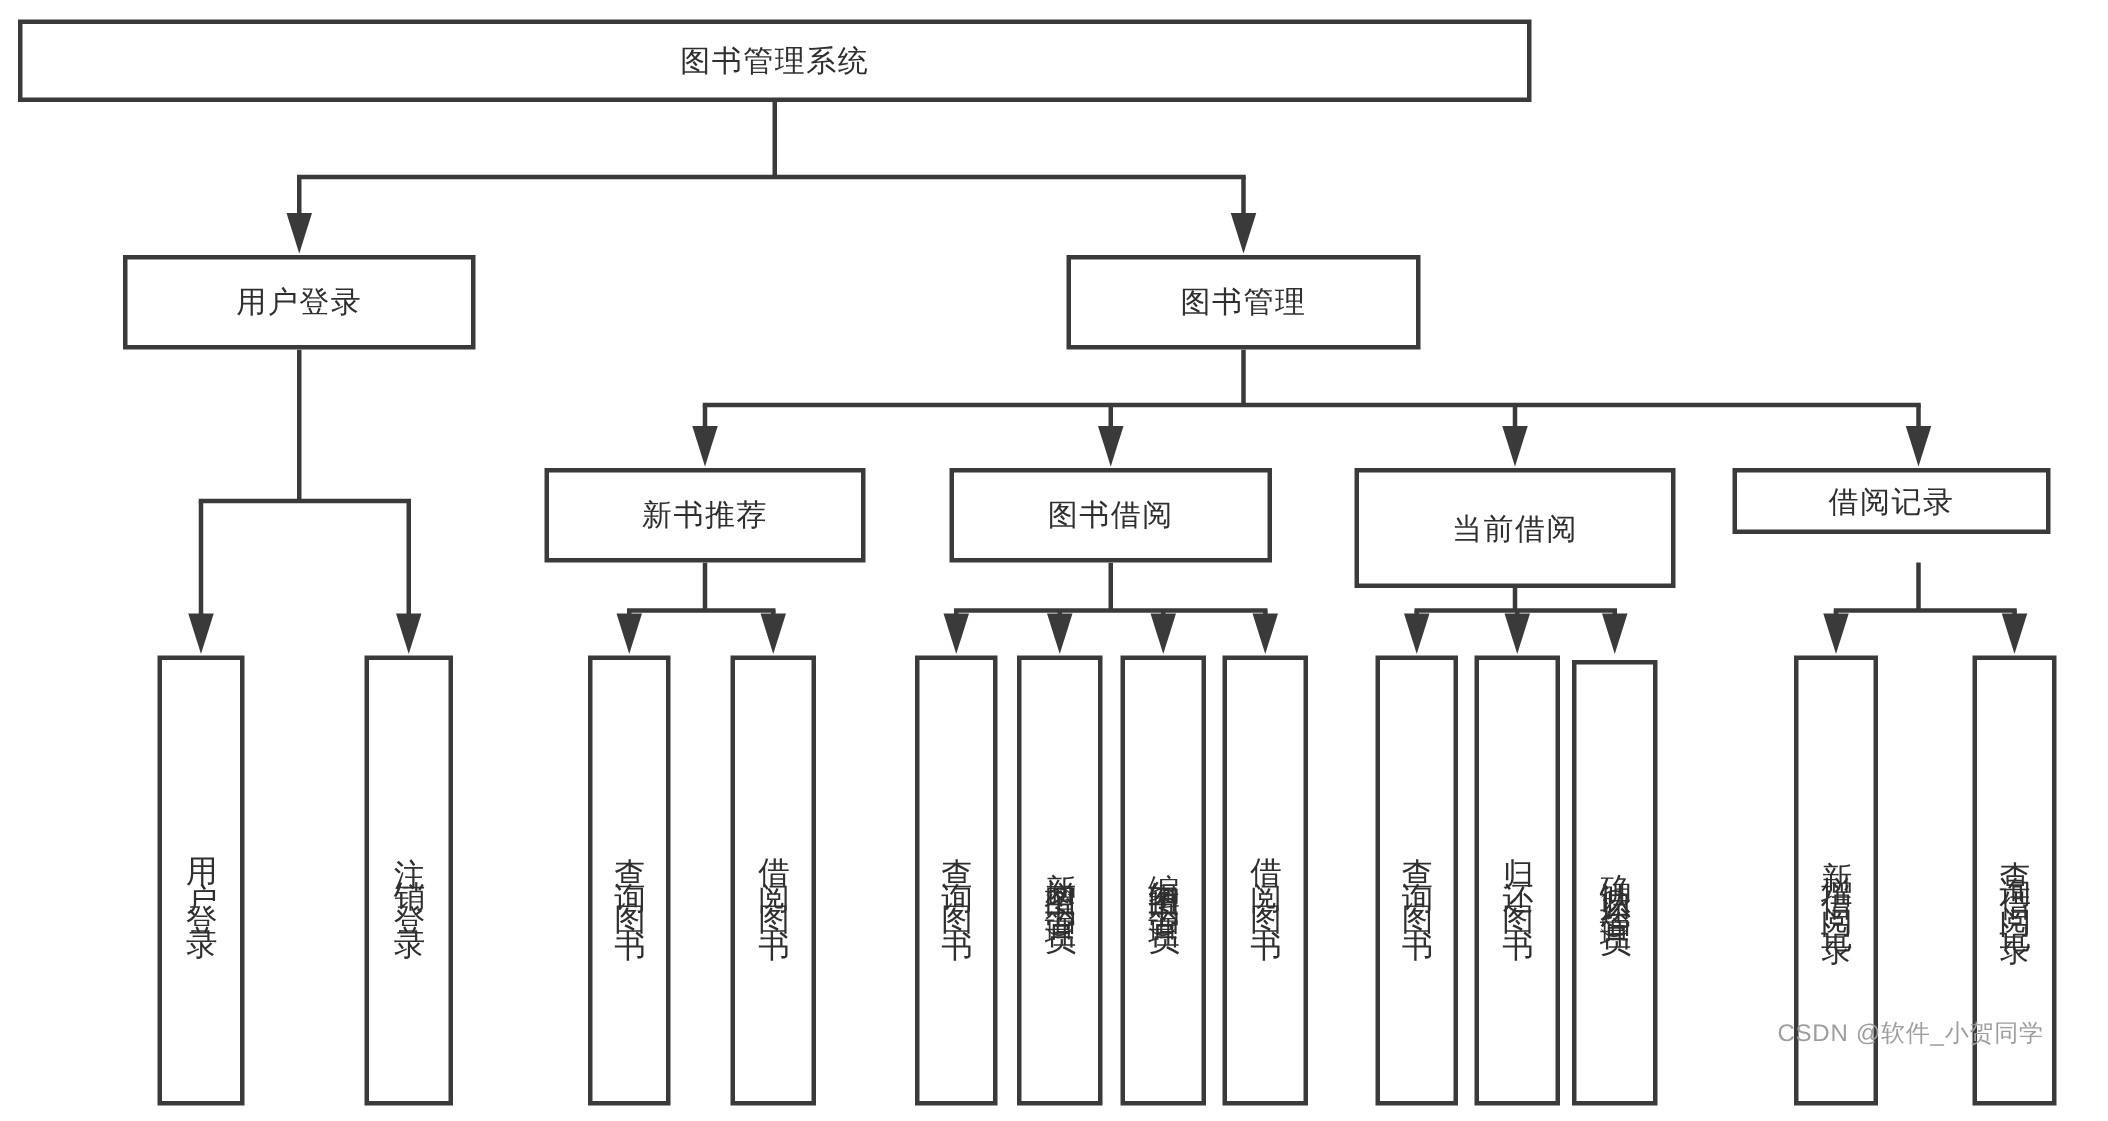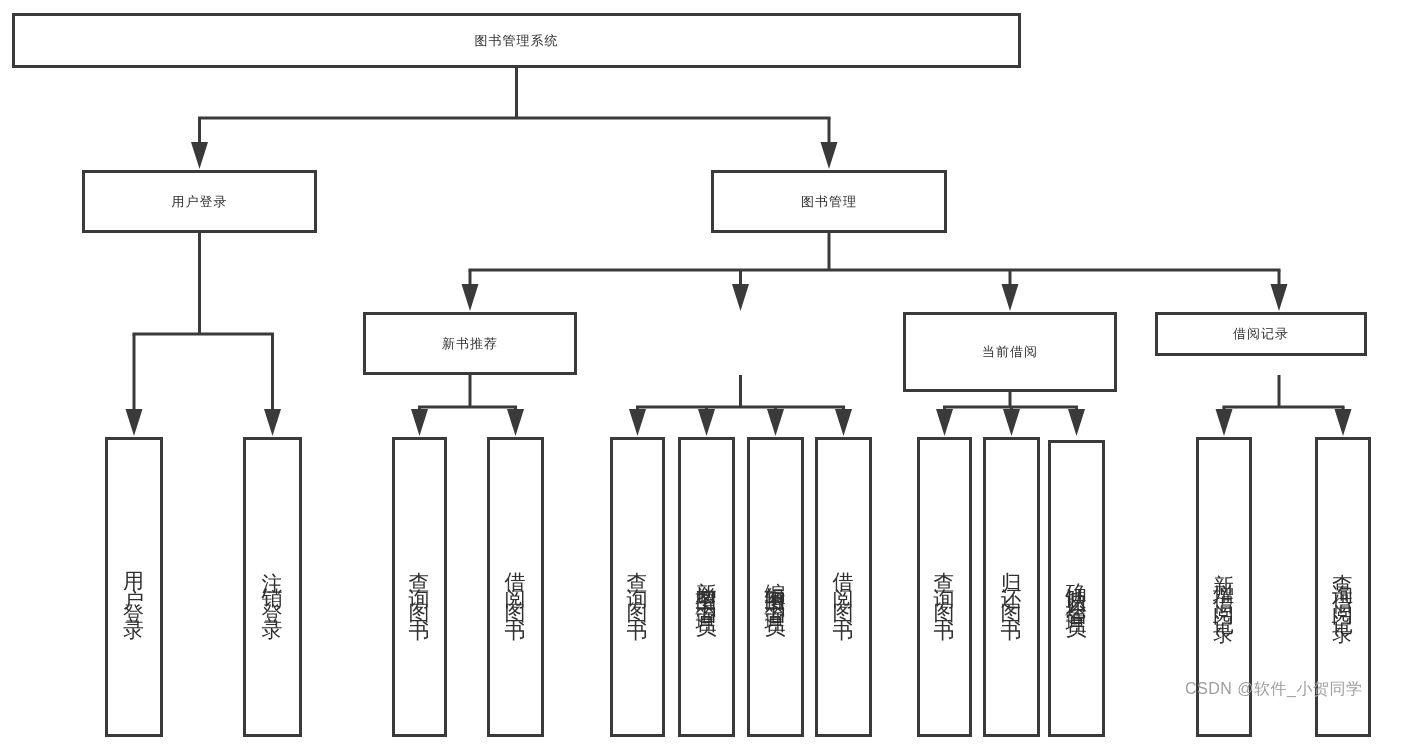--- a/index.html
+++ b/index.html
@@ -20,21 +20,21 @@
   }
   .node{
     position:absolute;
     box-sizing:border-box;
     background:#ffffff;
     border:3px solid var(--ink);
     display:flex;
     align-items:center;
     justify-content:center;
     color:var(--text);
-    font-size:13px;
+    font-size:20px;
     letter-spacing:1px;
     white-space:nowrap;
     z-index:2;
   }
   .node.v{
     writing-mode:vertical-rl;
     font-size:21px;
     letter-spacing:16px;
     white-space:normal;
     line-height:1;
@@ -110,20 +110,21 @@
       <line x1="1343" y1="407" x2="1343" y2="416" stroke="#3a3a3a" stroke-width="3"></line>
       <polygon points="1334.5,409 1351.5,409 1343,436" fill="#3a3a3a"></polygon>
     </svg>
 
   <div class="node" style="left:12px;top:13px;width:1009px;height:55px">图书管理系统</div>
 
   <div class="node" style="left:82px;top:170px;width:235px;height:63px">用户登录</div>
   <div class="node" style="left:363px;top:312px;width:214px;height:63px">新书推荐</div>
 
   <div class="node" style="left:711px;top:170px;width:236px;height:63px">图书管理</div>
+  <div class="node" style="left:633px;top:312px;width:215px;height:63px">图书借阅</div>
   <div class="node" style="left:903px;top:312px;width:214px;height:80px">当前借阅</div>
   <div class="node" style="left:1155px;top:312px;width:212px;height:44px">借阅记录</div>
 
   <div class="node v" style="left:105px;top:437px;width:58px;height:300px">用户登录</div>
   <div class="node v" style="left:243px;top:437px;width:59px;height:300px">注销登录</div>
 
   <div class="node v" style="left:392px;top:437px;width:55px;height:300px">查询图书</div>
   <div class="node v" style="left:487px;top:437px;width:57px;height:300px">借阅图书</div>
 
   <div class="node v" style="left:610px;top:437px;width:55px;height:300px">查询图书</div>

